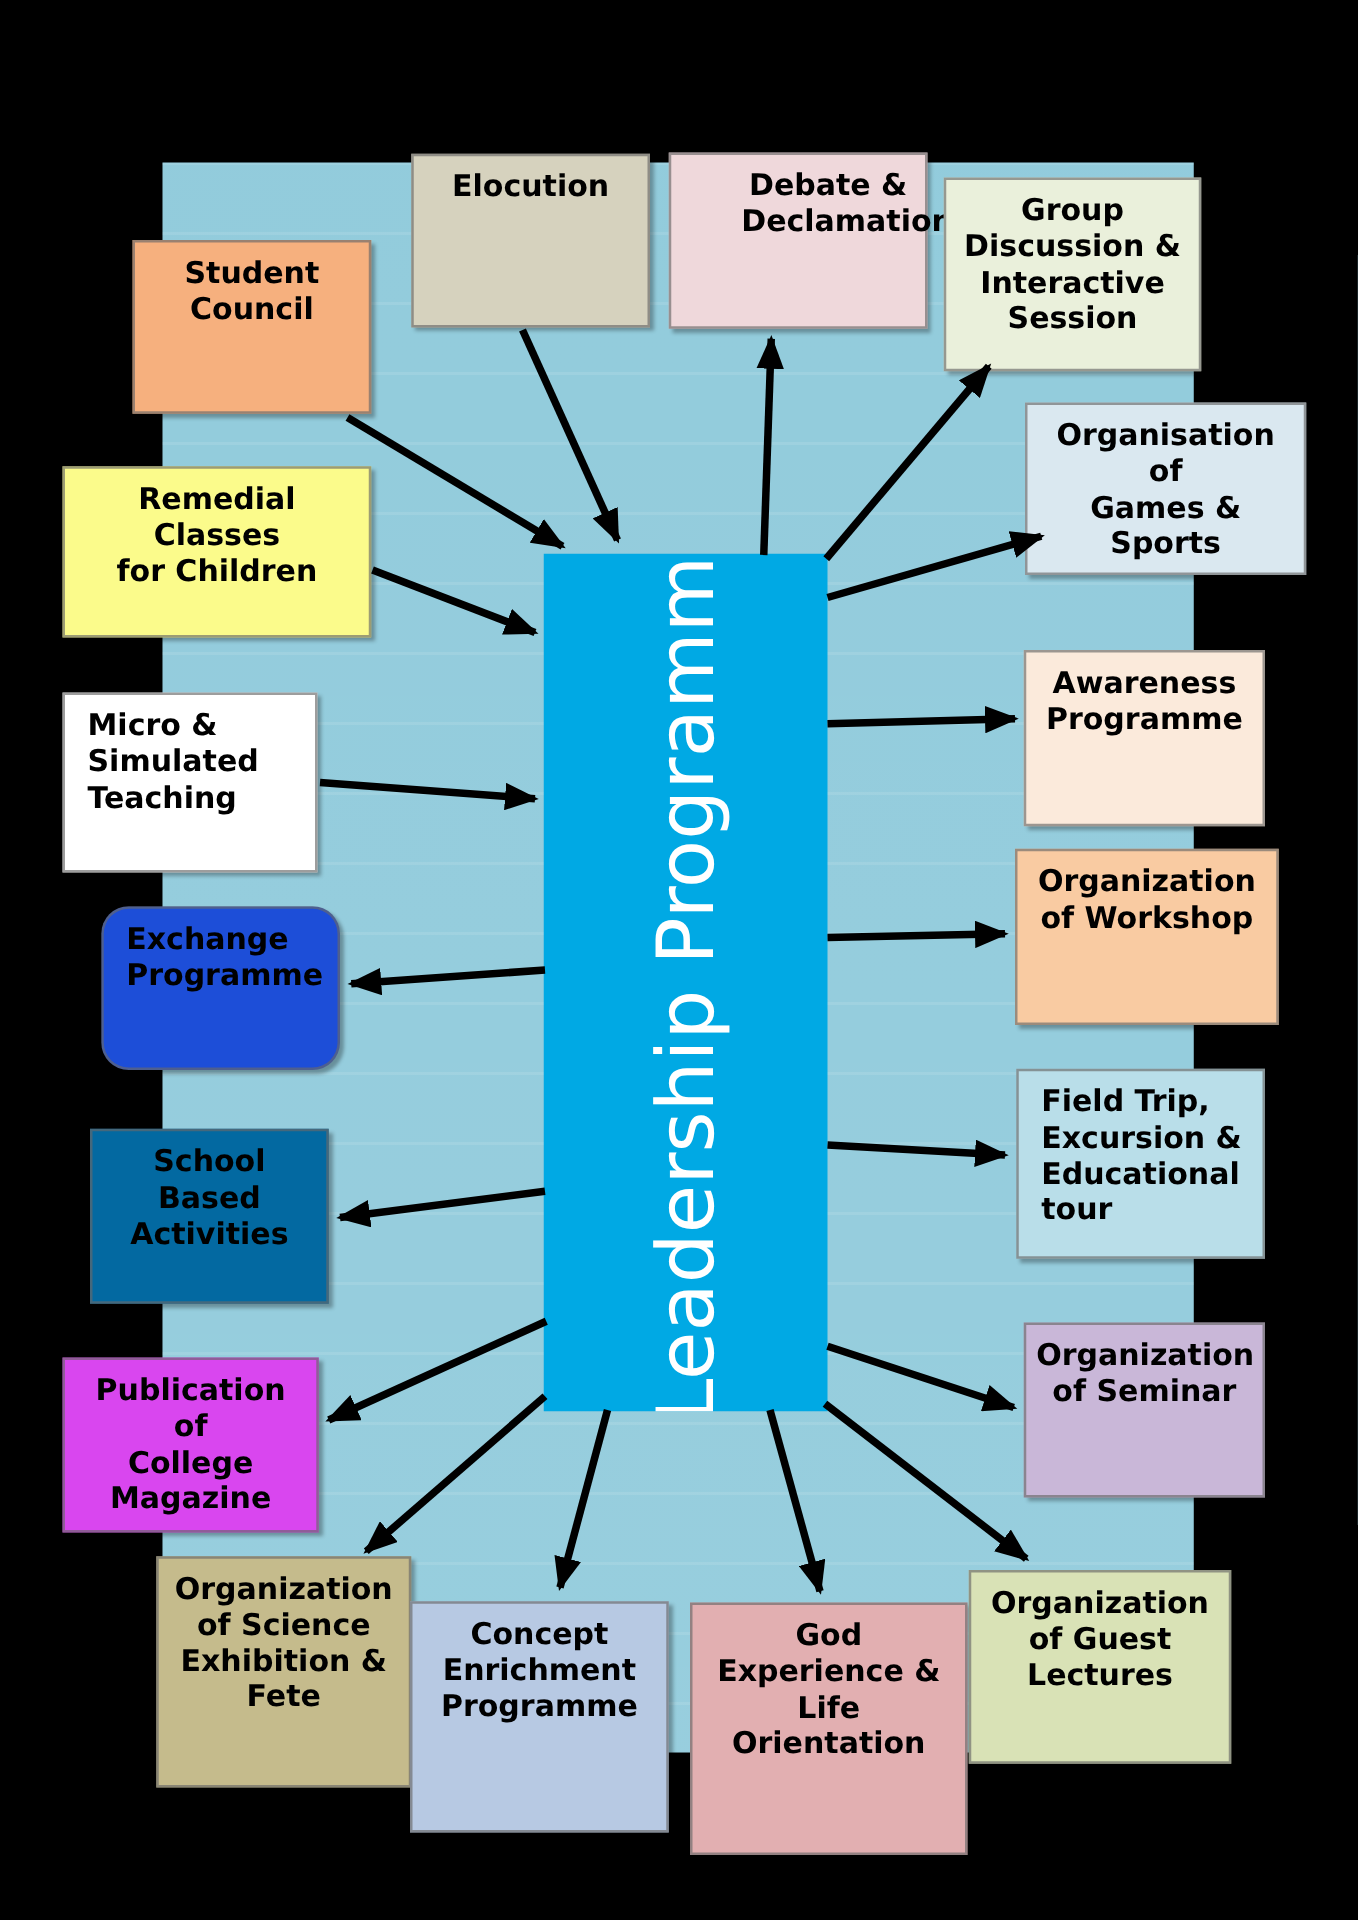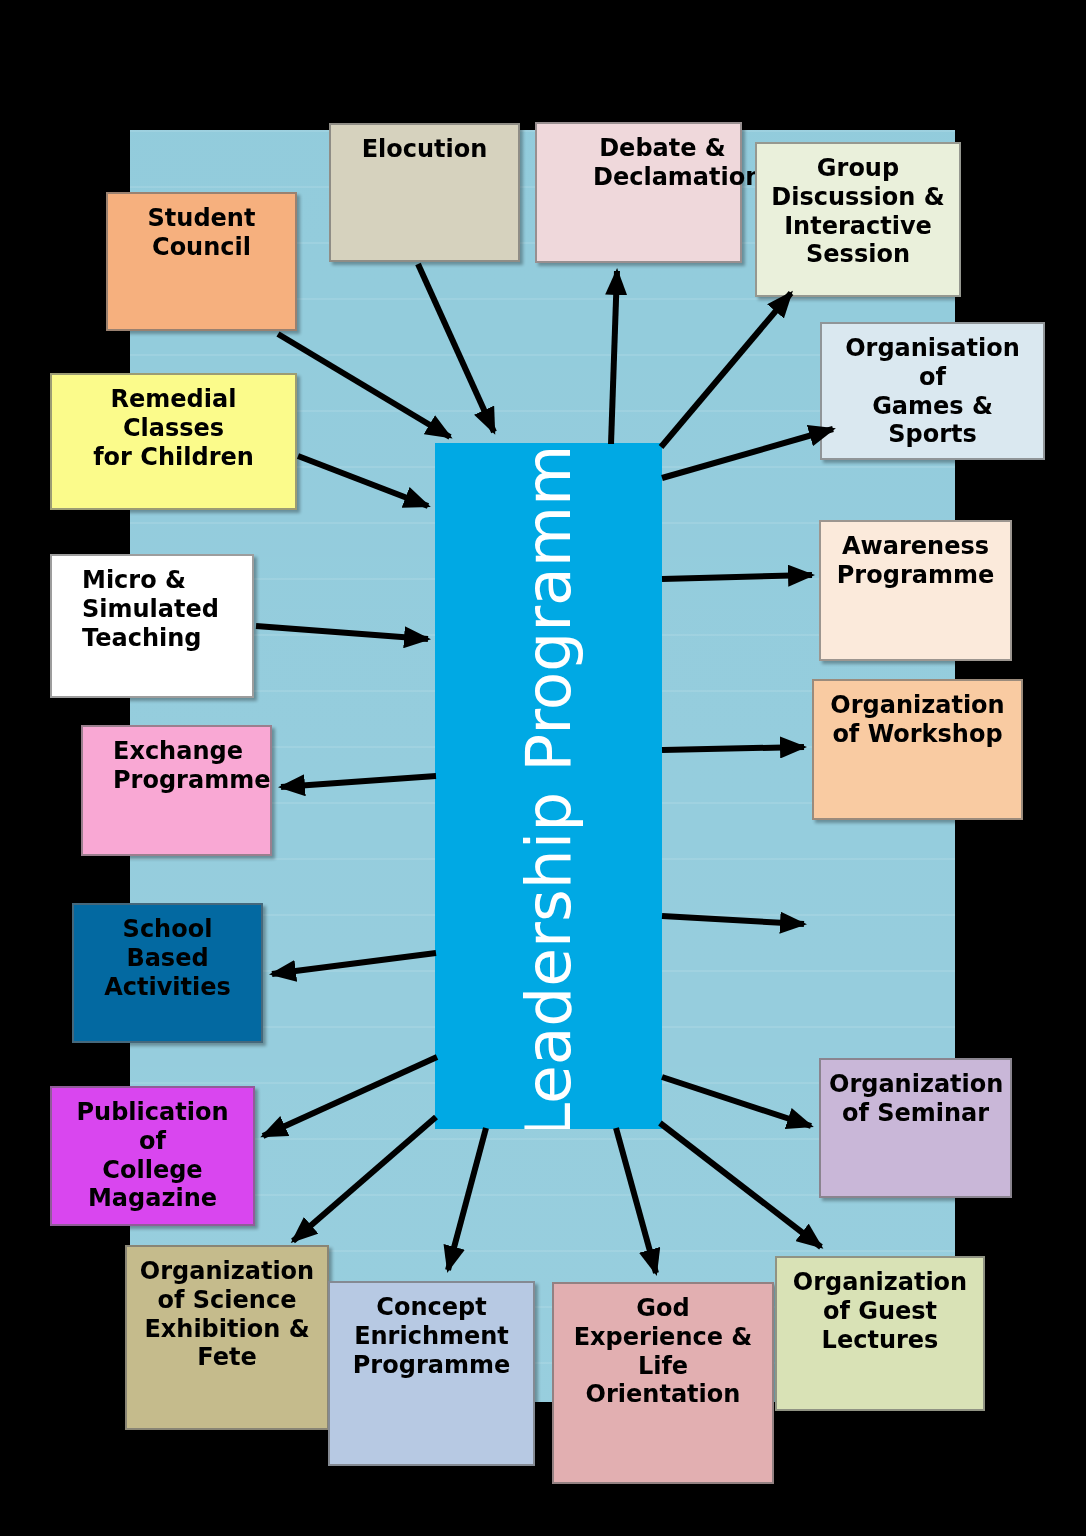--- a/index.html
+++ b/index.html
@@ -30,21 +30,21 @@
   }
   .node-label{
     display:block;
     white-space:pre-line;
     font-weight:bold;
     font-size:24px;
     line-height:1.2;
     padding:10px 8px 0 8px;
     text-align:center;
   }
-  .node.align-left .node-label{ text-align:left; padding-left:30px; }
+  .node.align-left .node-label{ text-align:left; padding-left:18px; }
 
   
   .b-elocution       { left:297px;  top:123px;  width:191px; height:139px; }
   .b-student-council { left:106px;  top:192px;  width:191px; height:139px; }
   .b-debate          { left:535px;  top:122px;  width:207px; height:141px; }
   .b-group-discussion{ left:755px;  top:142px;  width:206px; height:155px; }
   .b-games-sports    { left:820px;  top:322px;  width:225px; height:138px; }
   .b-remedial        { left:50px;   top:373px;  width:247px; height:137px; }
   .b-awareness       { left:819px;  top:520px;  width:193px; height:141px; }
   .b-micro           { left:50px;   top:554px;  width:204px; height:144px; }
@@ -130,23 +130,29 @@
   </div>
   <div class="node b-micro align-left" style="background-color: rgb(255, 255, 255);">
     <span class="node-label">Micro &amp;
 Simulated
 Teaching</span>
   </div>
   <div class="node b-workshop" style="background-color: rgb(249, 203, 162);">
     <span class="node-label">Organization
 of Workshop</span>
   </div>
-  <div class="node b-exchange align-left" style="background-color: #f9a8d4;">
+  <div class="node b-exchange align-left" style="background-color: #1d4ed8; border-radius: 22px;">
     <span class="node-label">Exchange
 Programme</span>
+  </div>
+  <div class="node b-field-trip align-left" style="background-color: rgb(185, 222, 233);">
+    <span class="node-label">Field Trip,
+Excursion &amp;
+Educational
+tour</span>
   </div>
   <div class="node b-school-based" style="background-color: #0369a1;">
     <span class="node-label">School Based
 Activities</span>
   </div>
   <div class="node b-seminar" style="background-color: rgb(201, 183, 216);">
     <span class="node-label">Organization
 of Seminar</span>
   </div>
   <div class="node b-publication" style="background-color: #d946ef;">

